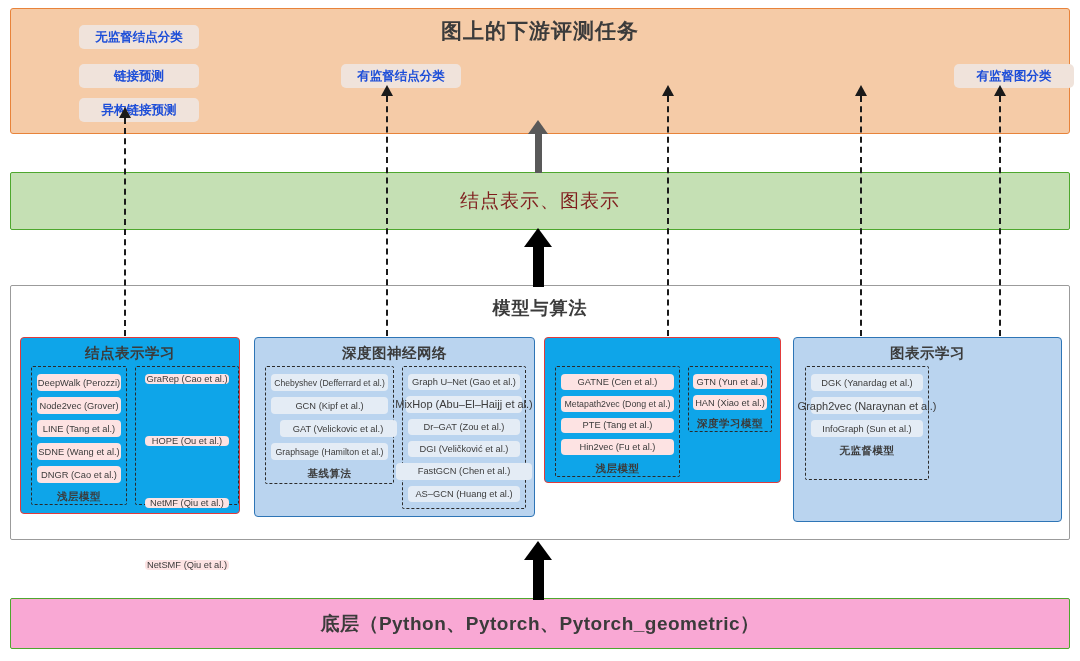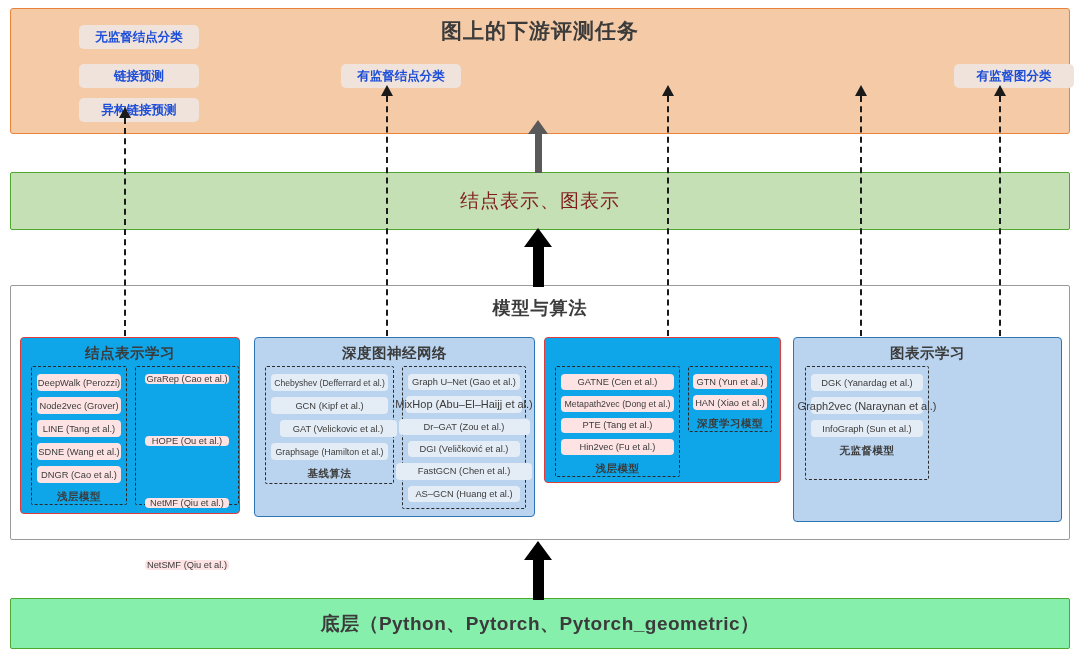--- a/index.html
+++ b/index.html
@@ -49,21 +49,21 @@
     background:#ffffff;border:1px solid #9b9b9b;border-radius:2px;
   }
   .band-models .band-title{
     position:absolute;left:0;right:0;top:10px;text-align:center;
     font-size:18px;font-weight:bold;color:#3b3b3b;letter-spacing:1px;
   }
 
   
   .band-base{
     left:10px;top:598px;width:1060px;height:51px;
-    background:#86efac;border:1.5px solid #4ea72e;border-radius:2px;
+    background:#f9a8d4;border:1.5px solid #4ea72e;border-radius:2px;
     display:flex;align-items:center;justify-content:center;
   }
   .band-base .band-title{
     font-size:19px;font-weight:bold;color:#3b3b3b;letter-spacing:.5px;
   }
 
   
   .cat{
     position:absolute;box-sizing:border-box;border-radius:4px;
   }
@@ -154,21 +154,21 @@
       <div class="subgroup" style="left:10px;top:28px;width:129px;height:118px;">
         <div class="item" style="width:117px;font-size:8.6px;">Chebyshev (Defferrard et al.)</div>
         <div class="item" style="width:117px;">GCN (Kipf et al.)</div>
         <div class="item" style="width:117px;margin-left:17px;">GAT (Velickovic et al.)</div>
         <div class="item" style="width:117px;font-size:8.8px;">Graphsage (Hamilton et al.)</div>
         <div class="sub-label">基线算法</div>
       </div>
       <div class="subgroup" style="left:147px;top:28px;width:124px;height:143px;">
         <div class="item" style="width:112px;">Graph U–Net (Gao et al.)</div>
         <div class="item" style="width:116px;font-size:11px;">MixHop (Abu–El–Haijj et al.)</div>
-        <div class="item" style="width:131px;">Dr–GAT (Zou et al.)</div>
+        <div class="item" style="width:112px;">Dr–GAT (Zou et al.)</div>
         <div class="item" style="width:112px;">DGI (Veličković et al.)</div>
         <div class="item" style="width:136px;">FastGCN (Chen et al.)</div>
         <div class="item" style="width:112px;">AS–GCN (Huang et al.)</div>
       </div>
     </div>
 
     <div class="cat pink abs" style="left:533px;top:51px;width:237px;height:146px;">
       <div class="subgroup" style="left:10px;top:28px;width:125px;height:111px;">
         <div class="item" style="width:113px;">GATNE (Cen et al.)</div>
         <div class="item" style="width:113px;font-size:8.8px;">Metapath2vec (Dong et al.)</div>

